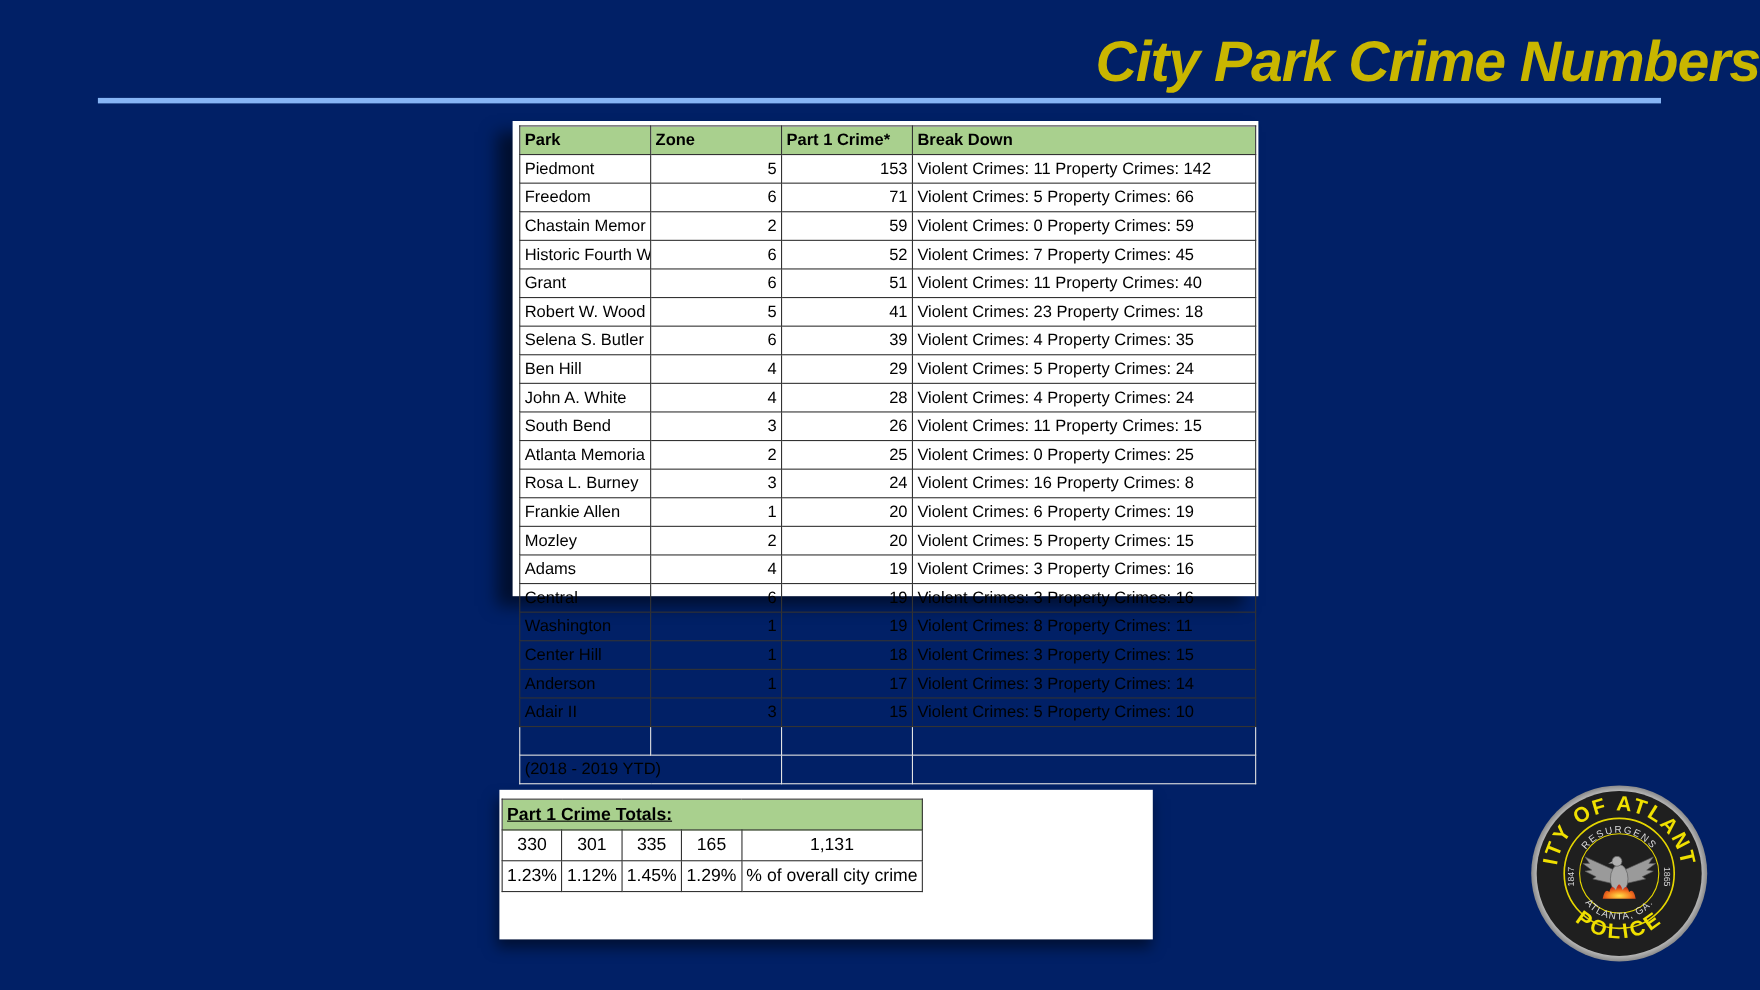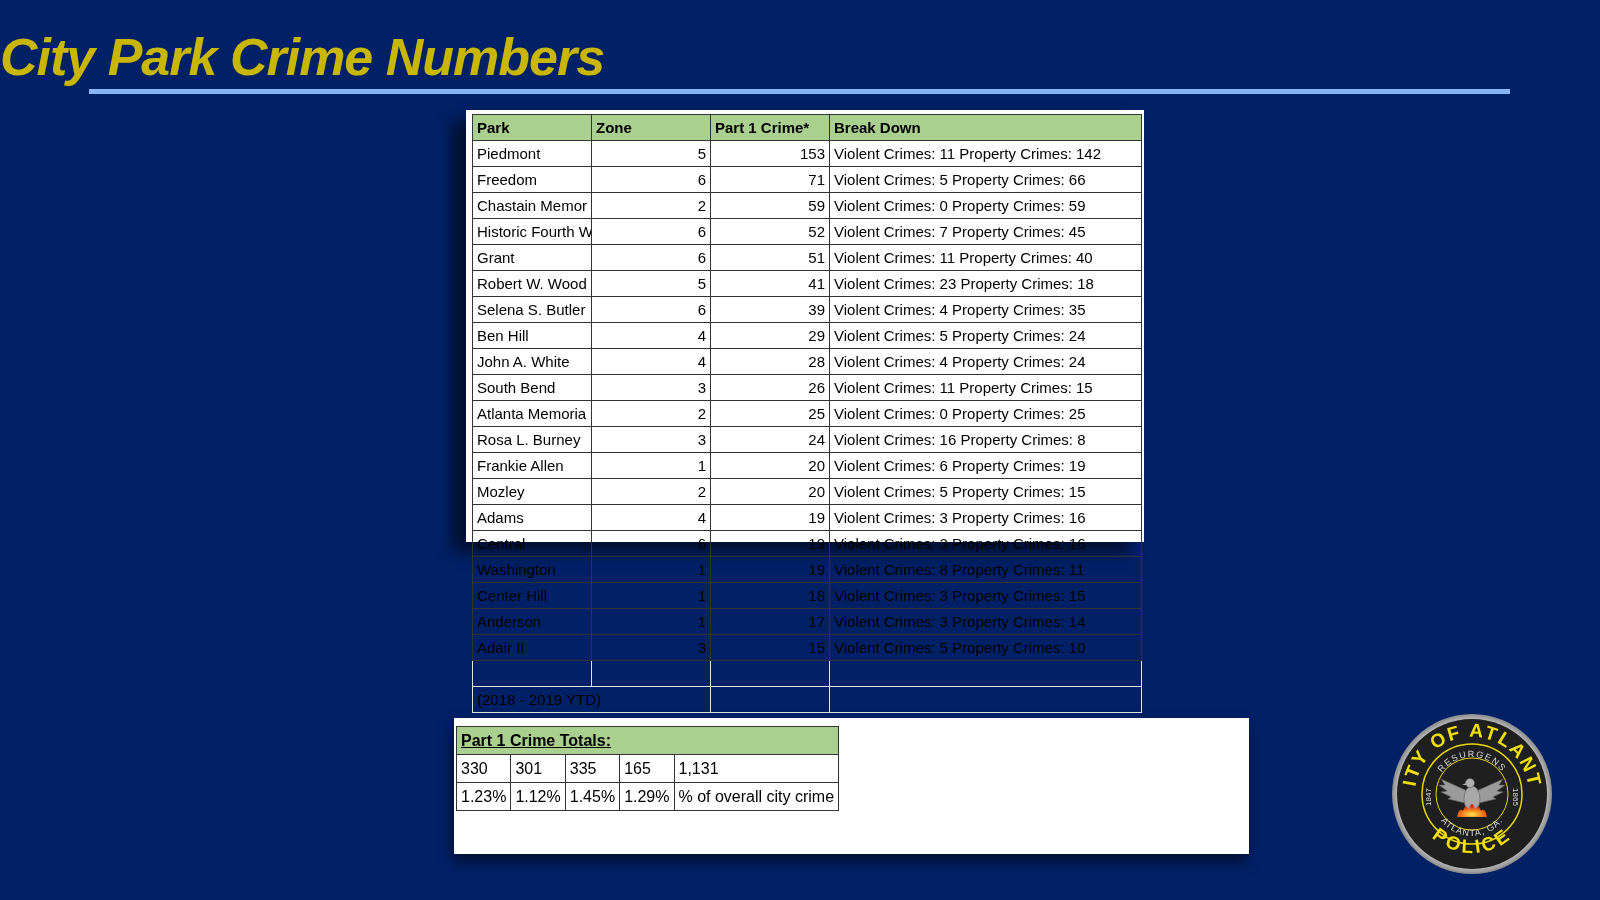--- a/index.html
+++ b/index.html
@@ -4,21 +4,21 @@
   <style>
     html, body { margin: 0; padding: 0; }
     body {
       width: 1600px; height: 900px; overflow: hidden;
       background: #012066;
       position: relative;
       font-family: "Liberation Sans", sans-serif;
     }
     .title {
       position: absolute; left: 0; top: 24px; width: 1600px;
-      text-align: left;
+      text-align: right;
       color: #c9b600;
       font-family: "Liberation Sans", sans-serif;
       font-weight: bold; font-style: italic;
       font-size: 52px; letter-spacing: -1px;
       line-height: 66px;
       transform: scaleX(1.0);
     }
     .rule {
       position: absolute; left: 89px; top: 89px; width: 1421px; height: 5px;
       background: #86b5f6;
@@ -41,32 +41,32 @@
     .main-table td.num { text-align: right; }
     .main-table td.txt { text-align: left; }
     .main-table .c-park { width: 110px; max-width: 110px; }
     .main-table .c-zone { width: 110px; }
     .main-table .c-crime { width: 110px; }
     .main-table .c-break { width: 303px; }
     .main-table tr.blank td, .main-table tr.note td { border: 1px solid #e2e2e2; }
     .main-table tr.note td.note-text { border-right: 1px solid #e2e2e2; }
 
     .totals-wrap {
-      position: absolute; left: 454px; top: 718px; width: 795px; height: 136px;
+      position: absolute; left: 454px; top: 718px; width: 594px; height: 136px;
       background: #ffffff;
       box-shadow: -2px 8px 12px rgba(0,0,0,0.5);
     }
     .totals-table { position: absolute; left: 2px; top: 8px; font-size: 16px; }
     .totals-table td {
       border: 1px solid #333; height: 27px; padding: 0 4px; line-height: 26px; white-space: nowrap;
     }
     .totals-table tr.hdr td { background: #a9d08e; font-weight: bold; text-decoration: underline; text-align: left; }
     .totals-table td.yr { font-weight: bold; text-decoration: underline; text-align: right; }
     .totals-table td.yr-left { font-weight: bold; text-decoration: underline; text-align: left; }
-    .totals-table td.num { text-align: left; }
+    .totals-table td.num { text-align: center; }
     .totals-table td.txt { text-align: left; }
     .totals-table .w1 { width: 120px; }
     .totals-table .w2 { width: 120px; }
     .totals-table .w3 { width: 119px; }
     .totals-table .w4 { width: 118px; }
     .totals-table .w5 { width: 176px; }
 
     .badge {
       position: absolute; left: 1391px; top: 713px; width: 162px; height: 162px;
     }

